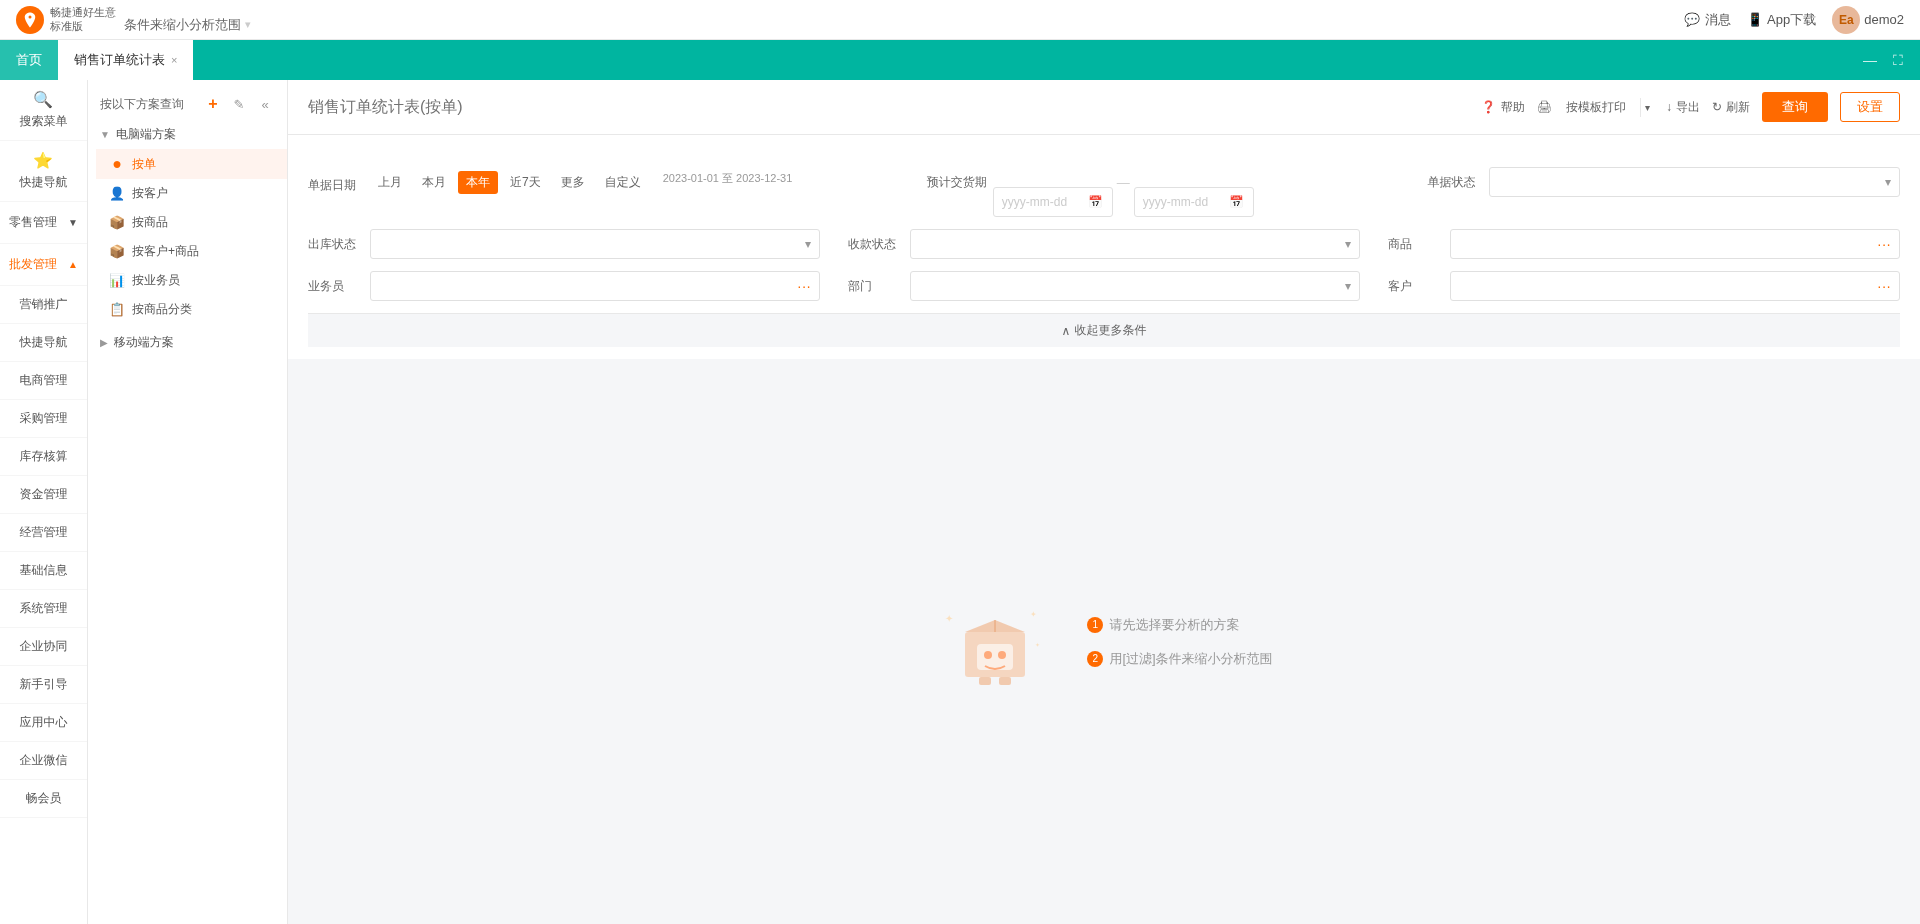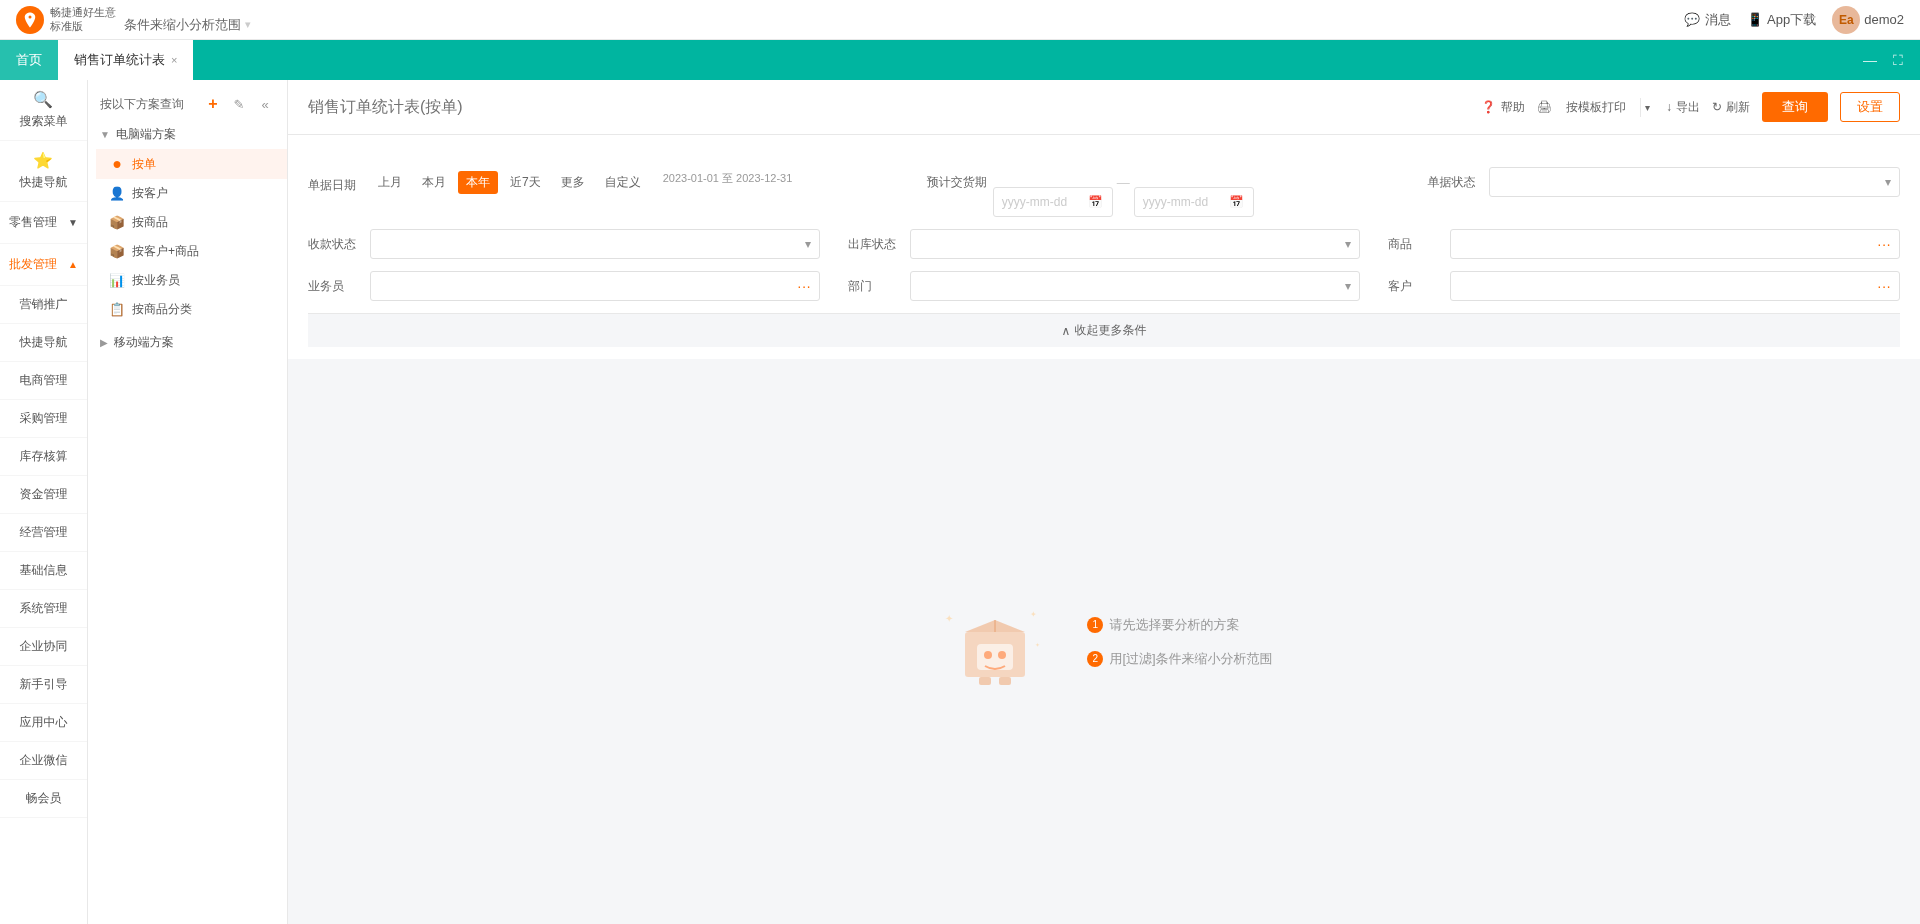--- a/index.html
+++ b/index.html
@@ -552,27 +552,27 @@
             <span class="filter-label">单据状态</span>
             <div class="filter-control down-arrow">
               <span style="color:#ccc;"></span>
               <span></span>
             </div>
           </div>
         </div>
 
         <div class="filter-row">
           <div class="filter-item">
-            <span class="filter-label">收款状态</span>
+            <span class="filter-label">出库状态</span>
             <div class="filter-control down-arrow">
               <span style="color:#ccc;"></span>
             </div>
           </div>
           <div class="filter-item">
-            <span class="filter-label">出库状态</span>
+            <span class="filter-label">收款状态</span>
             <div class="filter-control down-arrow">
               <span style="color:#ccc;"></span>
             </div>
           </div>
           <div class="filter-item">
             <span class="filter-label">商品</span>
             <div class="filter-control">
               <span style="color:#ccc;"></span>
               <span class="filter-dots">···</span>
             </div>

